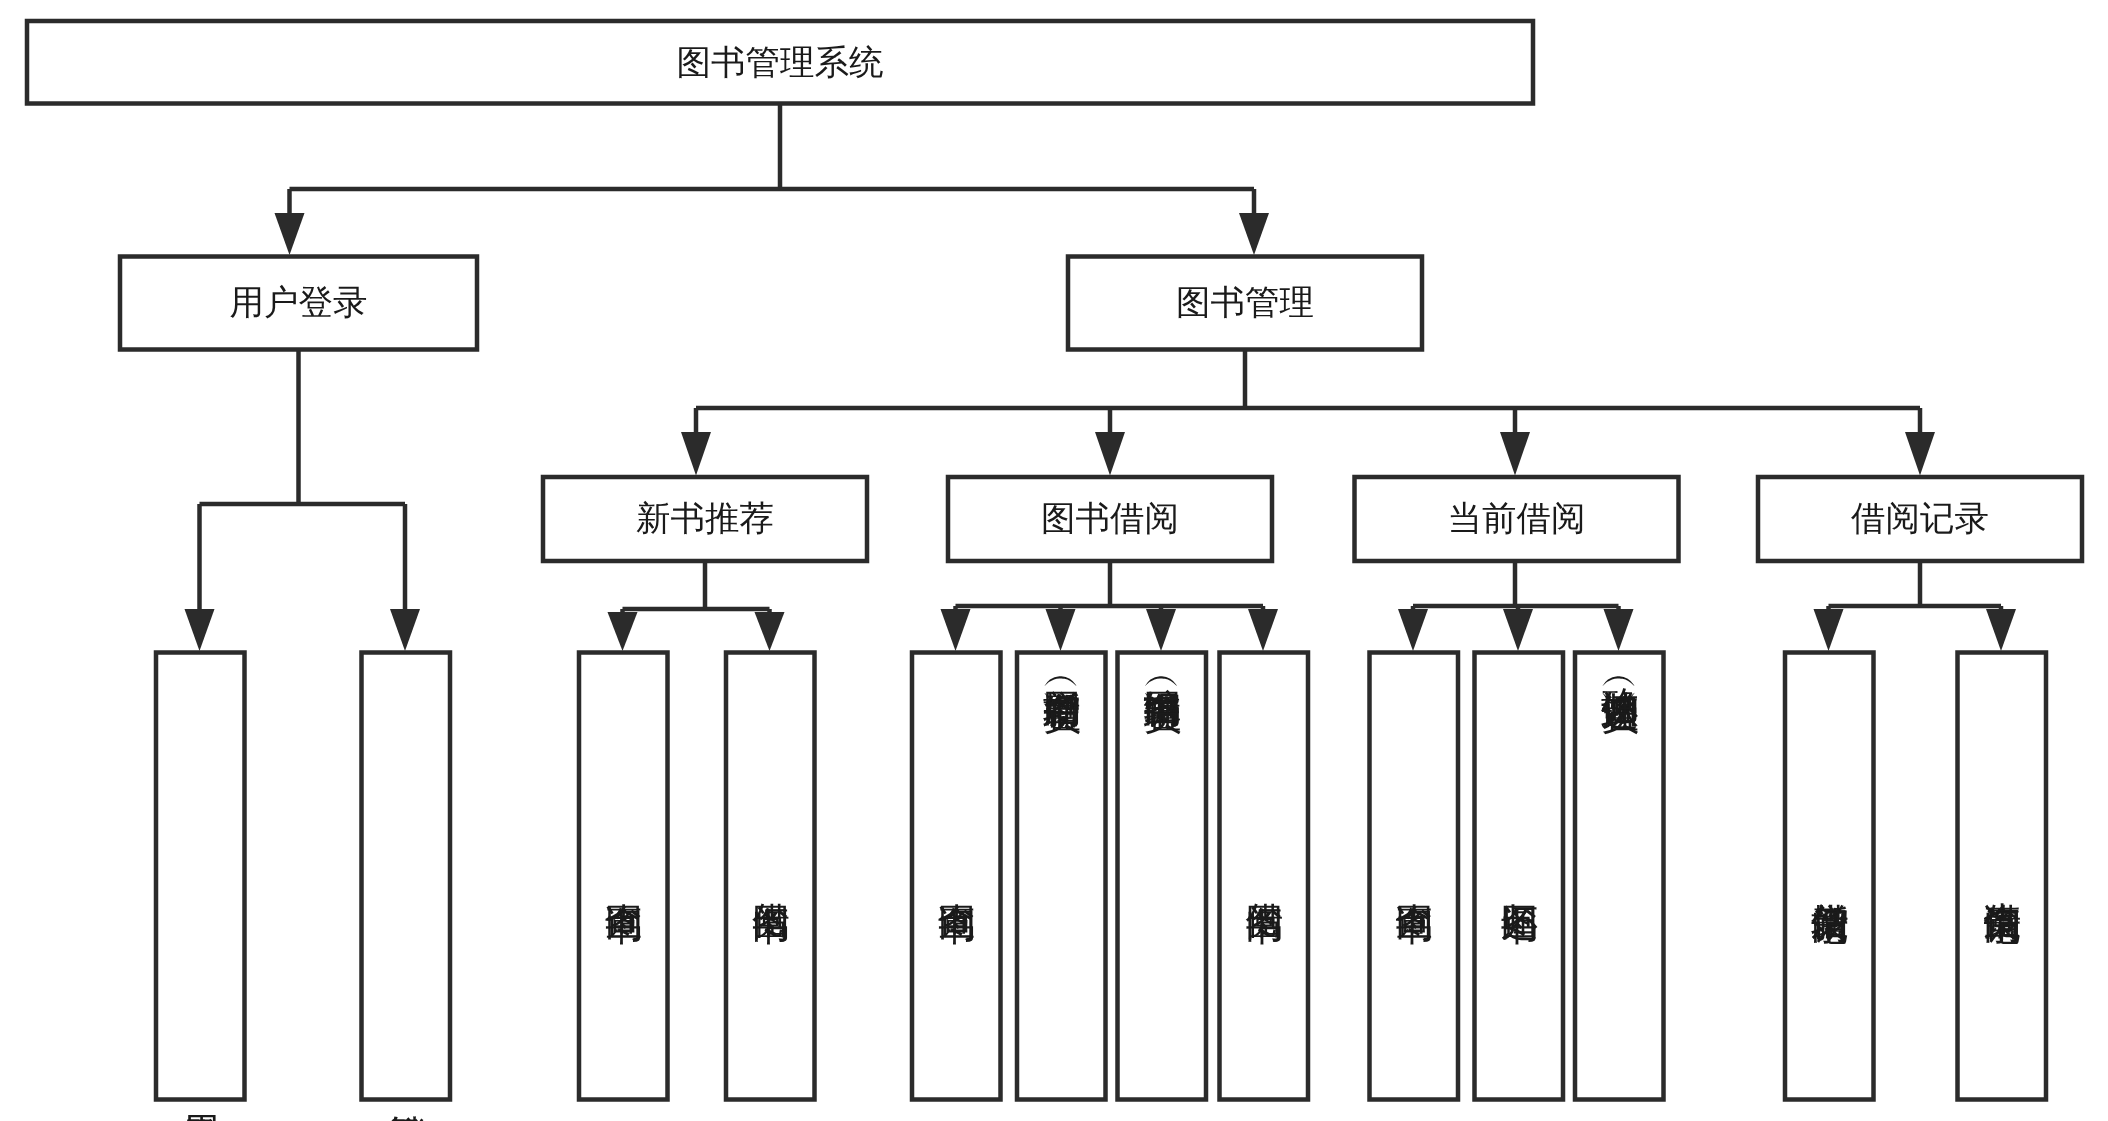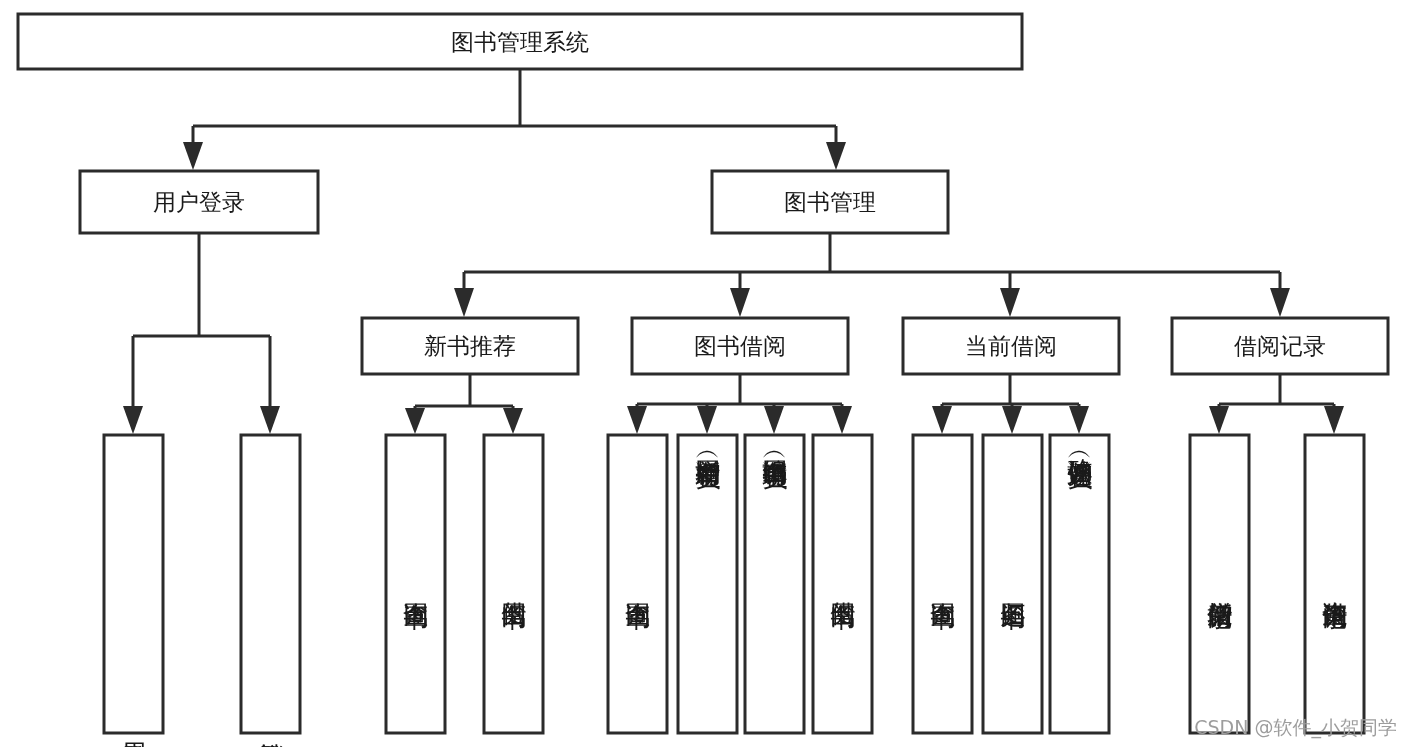--- a/index.html
+++ b/index.html
@@ -247,14 +247,13 @@
   <div class="leaf-label-wrap align-top" style="left:1050px; top:435px; width:59px; height:298px;">
     <span class="leaf-label">确认归还（管理员）</span>
   </div>
   <div class="leaf-label-wrap" style="left:1190px; top:435px; width:59px; height:298px;">
     <span class="leaf-label">新增借阅记录</span>
   </div>
   <div class="leaf-label-wrap" style="left:1305px; top:435px; width:59px; height:298px;">
     <span class="leaf-label">查询借阅记录</span>
   </div>
 
-  <div id="watermark">CSDN @软件_小贺同学</div>
 </div>
 
 </body></html>

